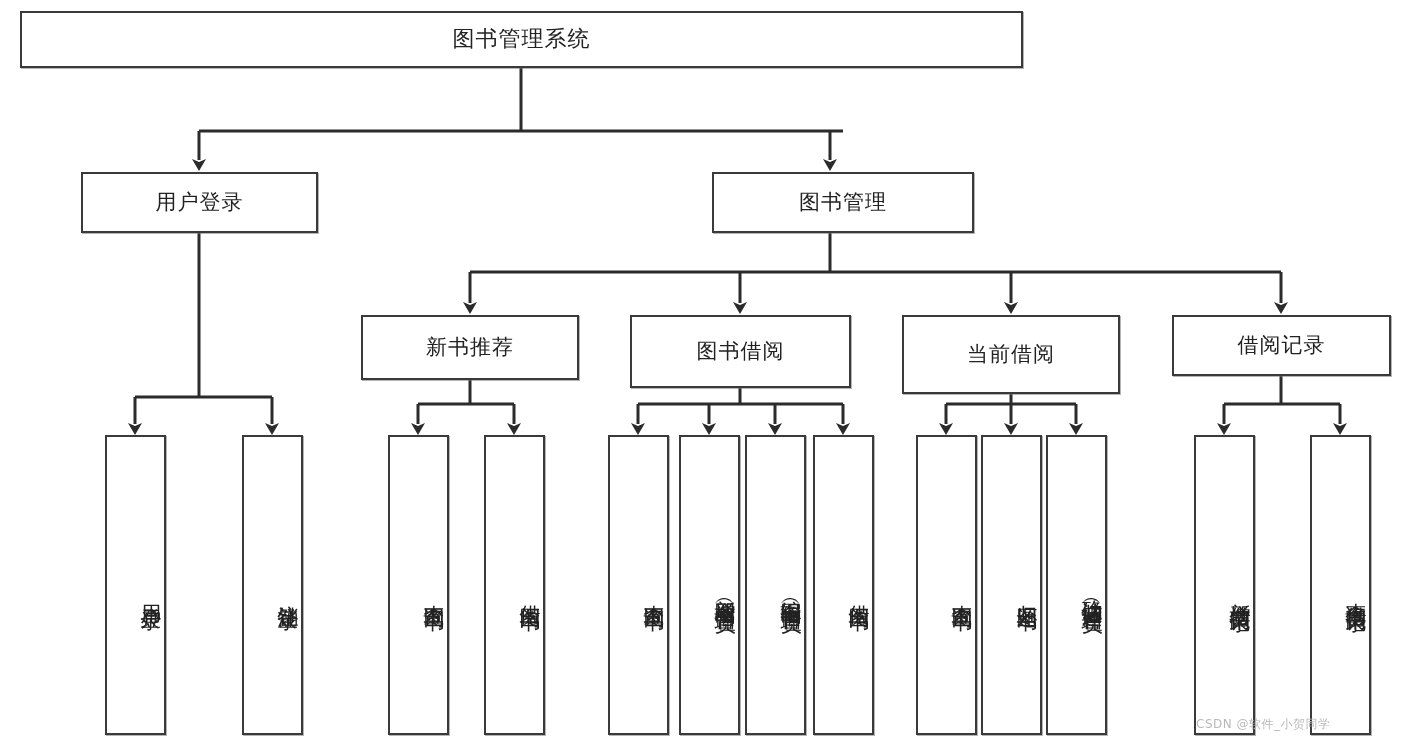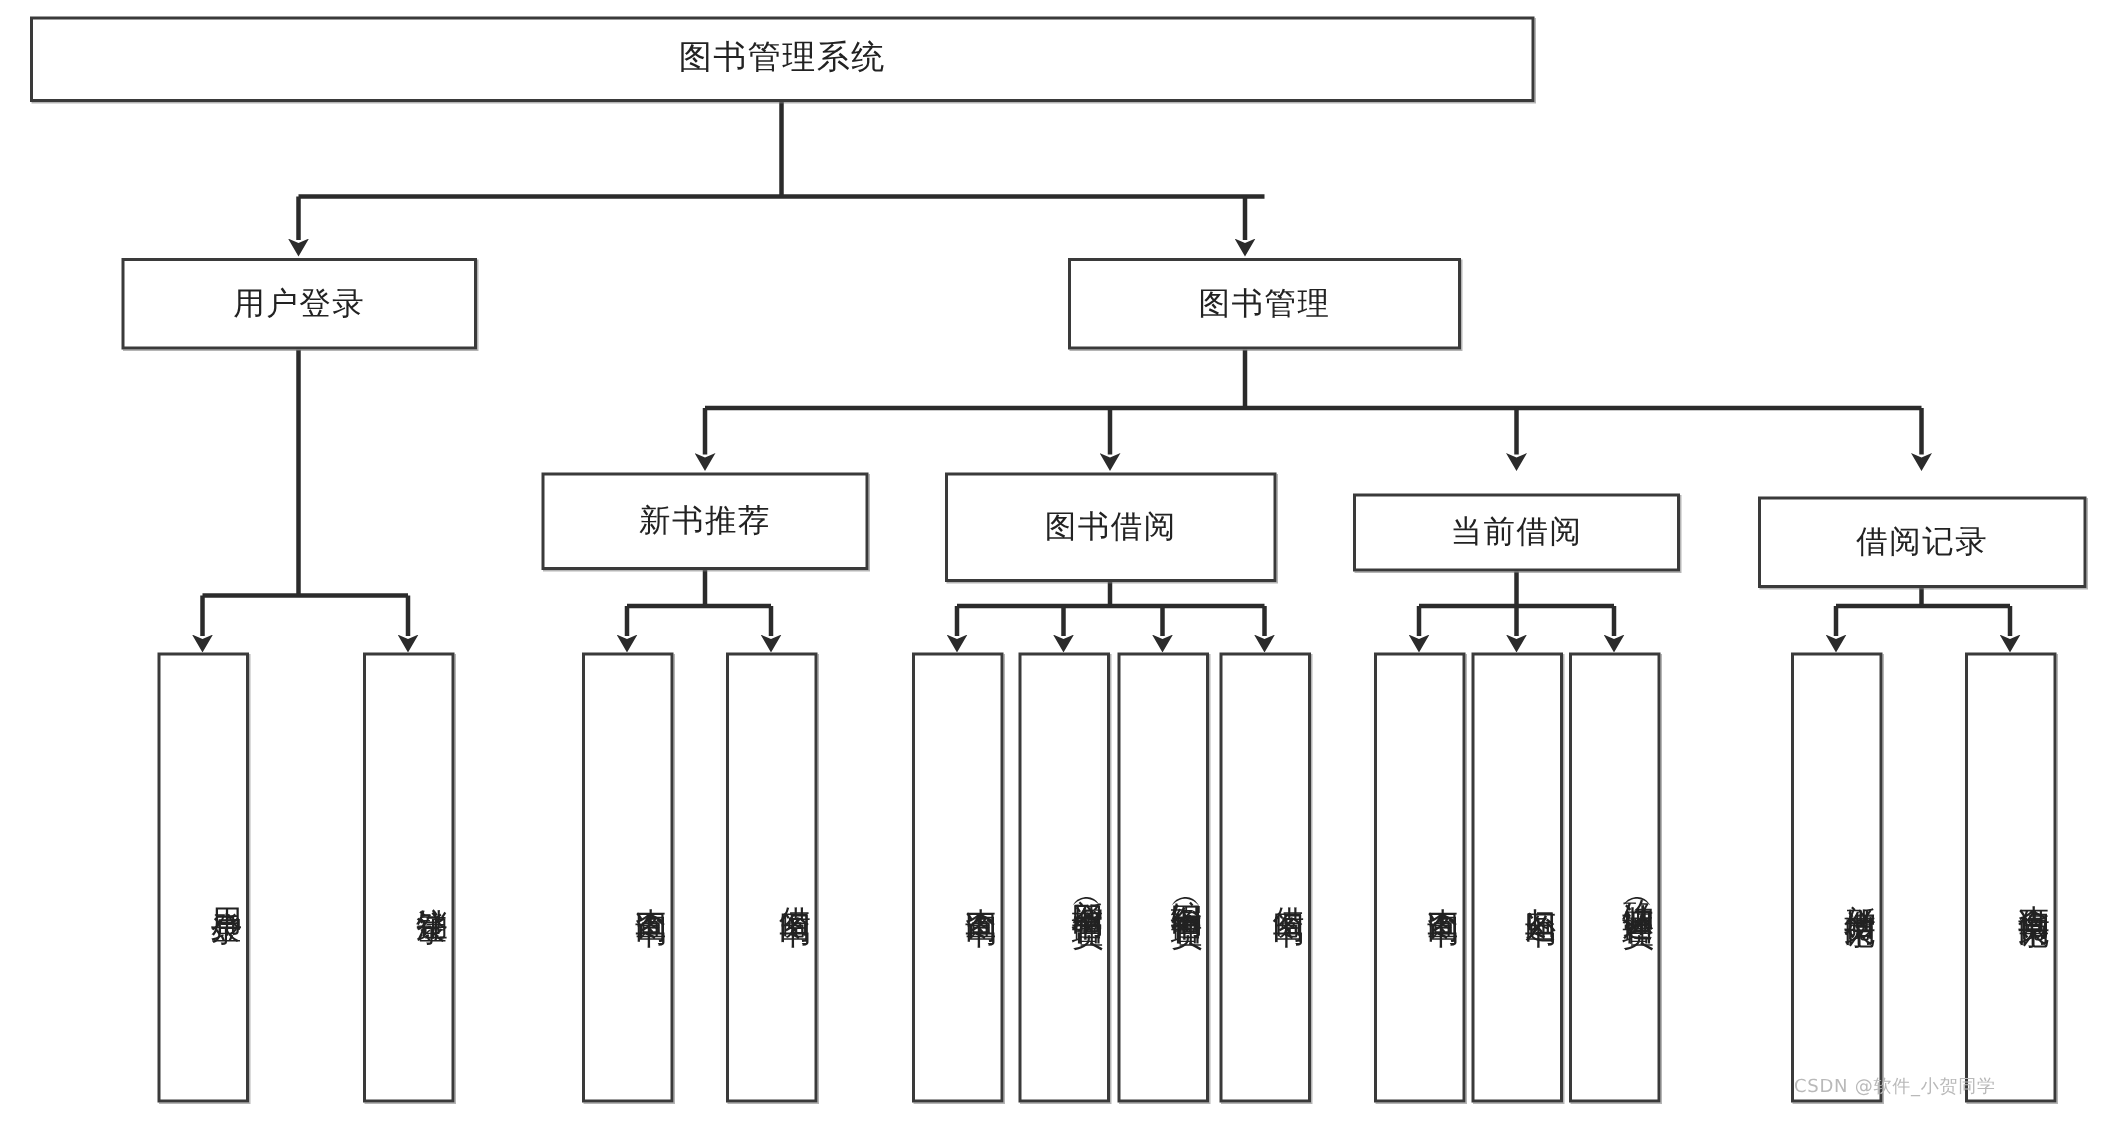--- a/index.html
+++ b/index.html
@@ -135,24 +135,24 @@
   <div class="node horiz" style="left:712px; top:172px; width:262px; height:61px;">
     <span>图书管理</span>
   </div>
 
   <div class="node horiz" style="left:361px; top:315px; width:218px; height:65px;">
     <span>新书推荐</span>
   </div>
   <div class="node horiz" style="left:630px; top:315px; width:221px; height:73px;">
     <span>图书借阅</span>
   </div>
-  <div class="node horiz" style="left:902px; top:329px; width:218px; height:52px;">
+  <div class="node horiz" style="left:902px; top:315px; width:218px; height:79px;">
     <span>当前借阅</span>
   </div>
-  <div class="node horiz" style="left:1172px; top:331px; width:219px; height:61px;">
+  <div class="node horiz" style="left:1172px; top:315px; width:219px; height:61px;">
     <span>借阅记录</span>
   </div>
 
   <div class="node vert" style="left:105px; top:435px; width:61px; height:300px;">
     <span class="vlabel">用户登录</span>
   </div>
   <div class="node vert" style="left:242px; top:435px; width:61px; height:300px;">
     <span class="vlabel">注销登录</span>
   </div>
 

